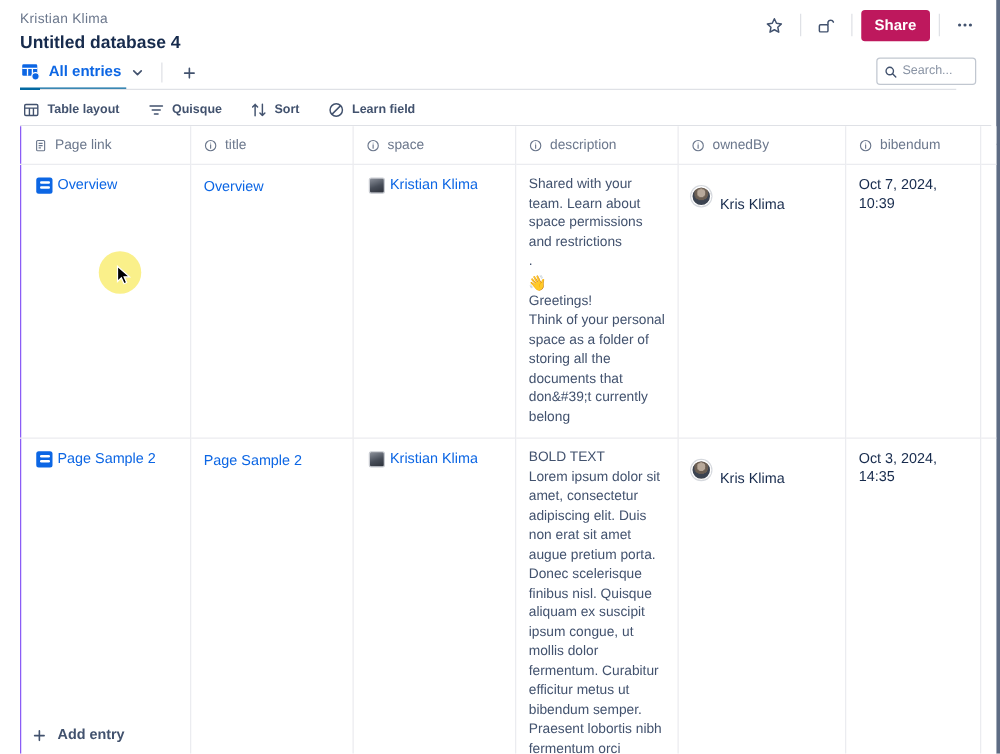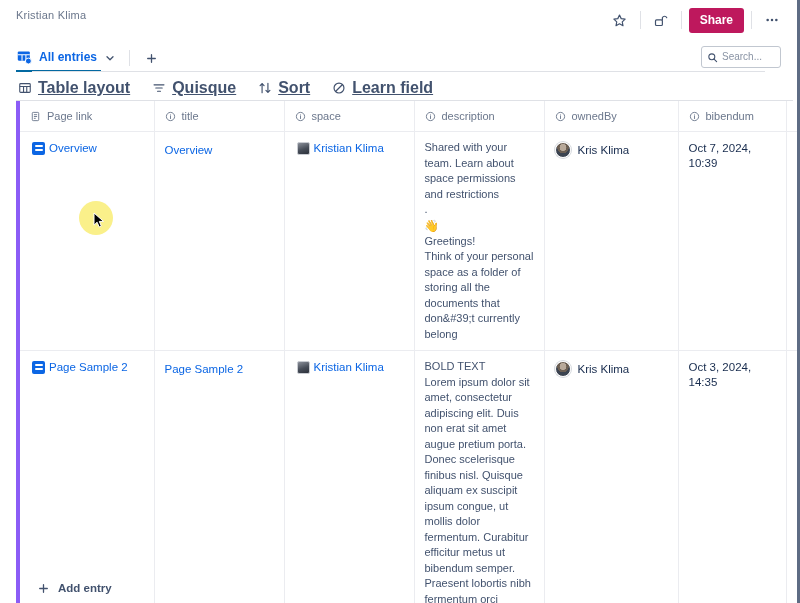--- a/index.html
+++ b/index.html
@@ -130,21 +130,21 @@
     align-items: center;
     gap: 18px;
   }
   .tb-item {
     display: flex; align-items: center; gap: 6px;
     cursor: pointer;
     padding: 3px 2px;
     border-radius: 3px;
   }
   .tb-label {
-    font-size: 16px; color: #42526e; font-weight: bold; line-height: 16px; text-decoration: underline;
+    font-size: 10px; color: #42526e; font-weight: bold; line-height: 16px;
   }
 
   
   .table-wrap {
     position: absolute;
     left: 16px; top: 100px; right: 4px;
     border-top: 1px solid #dfe1e6;
   }
   table.grid {
     border-collapse: collapse;
@@ -153,21 +153,21 @@
     background: #fff;
   }
   table.grid th, table.grid td {
     border: 1px solid #ebecf0;
     border-top: none;
     border-left: none;
     vertical-align: top;
     padding: 8px 8px 8px 10px;
   }
   table.grid th:first-child, table.grid td:first-child {
-    border-left: 4px solid #8b5cf6;
+    border-left: 1px solid #8b5cf6;
   }
   thead th {
     height: 28px;
     padding: 6px 8px 6px 10px;
     background: #ffffff;
     font-weight: normal;
     text-align: left;
     vertical-align: middle;
   }
   .th-inner { display: flex; align-items: center; gap: 6px; }
@@ -227,21 +227,21 @@
     padding-top: 2px;
   }
   .avatar {
     width: 16px; height: 16px; border-radius: 50%;
     background: radial-gradient(circle at 50% 32%, #b8a99a 0 28%, #6b5e52 30% 48%, #3b4350 50% 100%);
     flex: none;
     border: 1px solid #ffffff;
     box-shadow: 0 0 0 1px #d6d9de;
   }
   .owner-name {
-    font-size: 11.5px; color: #172b4d; line-height: 15px;
+    font-size: 11.5px; color: #172b4d; line-height: 15px; margin-top: 15px;
   }
   .date-text {
     font-size: 11.5px; color: #172b4d; line-height: 15px; padding-top: 1px;
   }
 
   .row-overview td { height: 145px; }
   .row-sample td { height: 205px; }
 
   
   .doc-ico {
@@ -261,21 +261,21 @@
     width: 13px; height: 13px; flex: none; border-radius: 2px;
     background: linear-gradient(160deg,#8a8f99 0%,#474d58 55%,#2c313a 100%);
     border: 1px solid #c9ccd2;
   }
 
   .emoji { font-size: 12px; line-height: 16px; }
 
   
   .add-entry {
     position: absolute;
-    left: 33px; bottom: 4px;
+    left: 21px; bottom: 4px;
     display: flex; align-items: center; gap: 8px;
     cursor: pointer;
     padding: 3px 4px;
     border-radius: 3px;
   }
   .add-entry-label {
     font-size: 11.5px; color: #42526e; font-weight: bold; line-height: 15px;
   }
 
   
@@ -295,20 +295,21 @@
 
   svg { display: block; }
 </style>
 </head>
 <body>
 
 <div class="page">
 
   <div class="header">
     <div class="breadcrumb">Kristian Klima</div>
+    <div class="page-title">Untitled database 4</div>
 
     <div class="header-actions">
       <div class="icon-btn">
         <svg width="15" height="15" viewBox="0 0 24 24" fill="none" stroke="#42526e" stroke-width="1.9" stroke-linejoin="round">
           <polygon points="12,3.2 14.7,9 21,9.8 16.4,14.1 17.6,20.4 12,17.3 6.4,20.4 7.6,14.1 3,9.8 9.3,9"></polygon>
         </svg>
       </div>
       <div class="hdr-divider"></div>
       <div class="icon-btn">
         <svg width="15" height="15" viewBox="0 0 24 24" fill="none" stroke="#42526e" stroke-width="1.9" stroke-linecap="round" stroke-linejoin="round">

